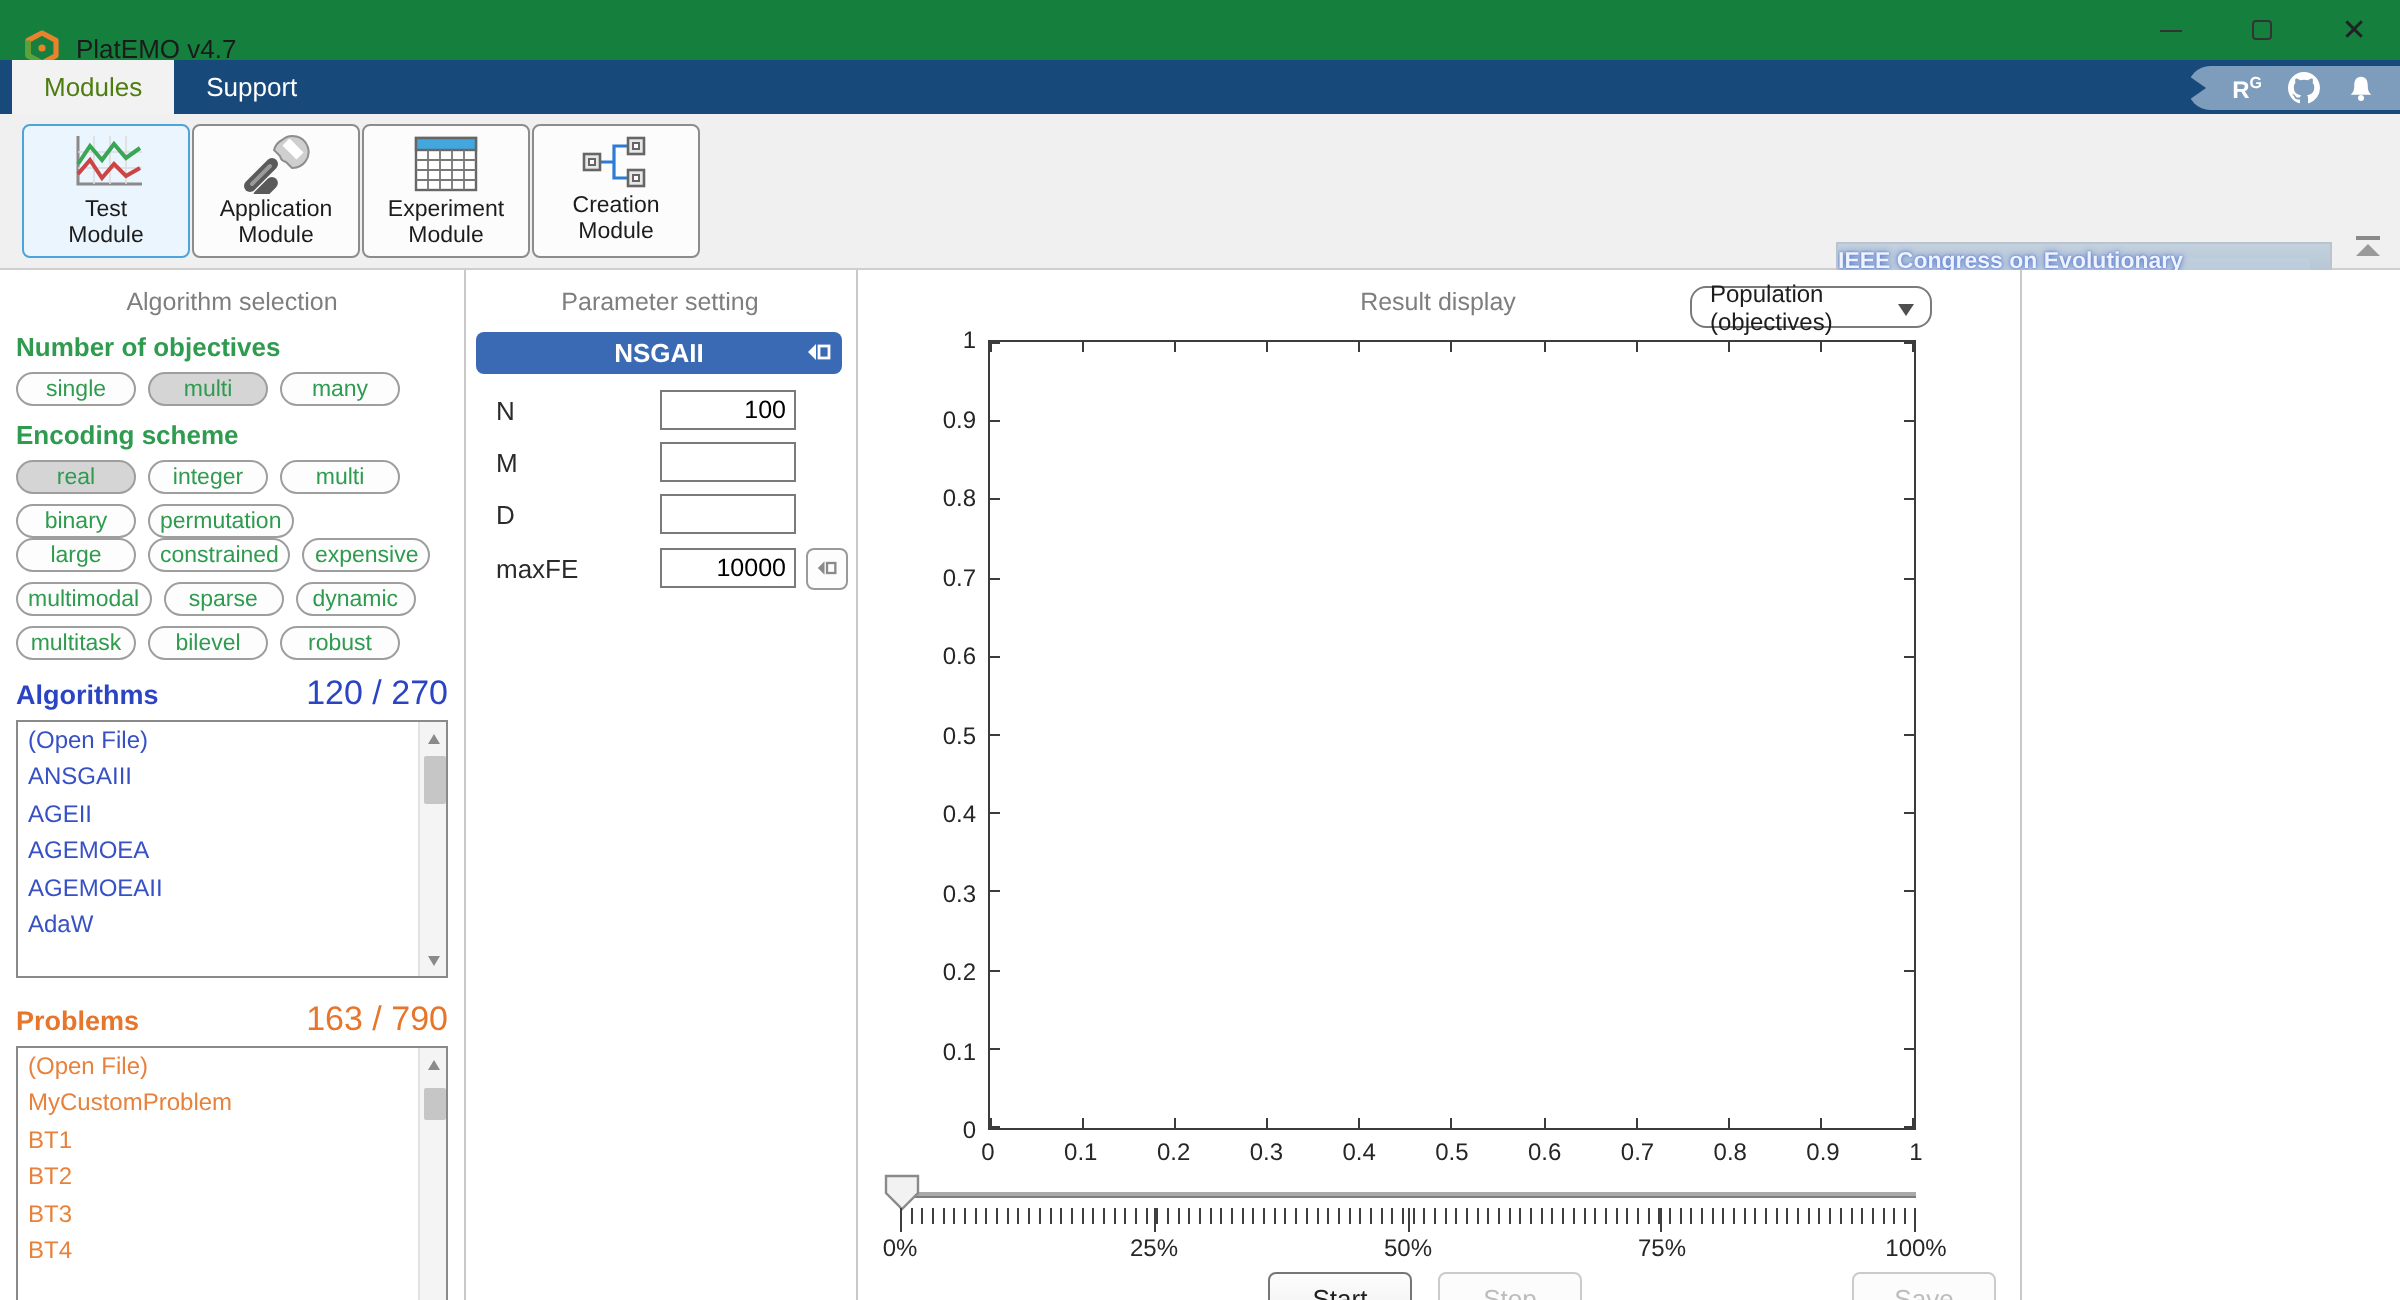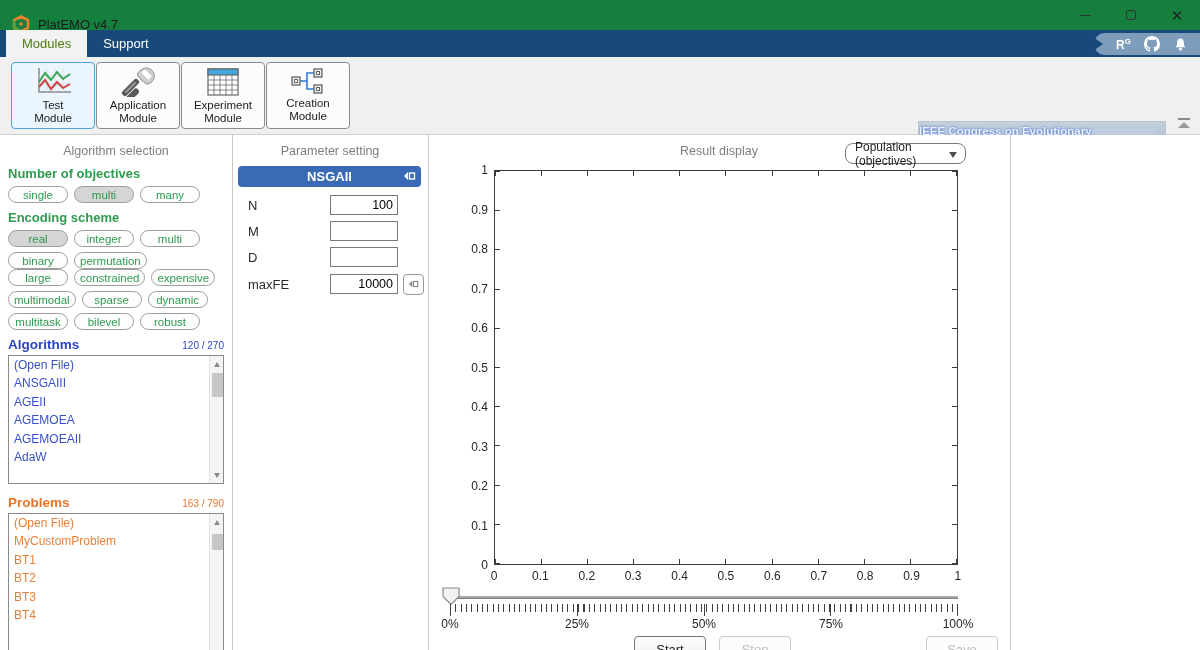--- a/index.html
+++ b/index.html
@@ -55,21 +55,21 @@
   .p-left { left:0; width:232px; }
   .sec-title { font-size:13px; font-weight:bold; color:#2e9b4f; margin:7px 0 4px 8px; height:16px; }
   .pillrow { display:flex; flex-wrap:wrap; column-gap:6px; row-gap:5px; padding:0 8px; width:232px; }
   .pill { display:inline-flex; align-items:center; justify-content:center; height:17px; min-width:60px; padding:0 5px;
           border:1px solid #9e9e9e; border-radius:9px; background:#fdfdfd; color:#2e9b4f; font-size:11.5px; cursor:default; }
   .pill.selected { background:#d5d5d5; }
   .listhead { display:flex; align-items:baseline; justify-content:space-between; margin:0 8px; }
   .listhead.algos { margin-top:7px; color:#2b44c4; }
   .listhead.probs { margin-top:11px; color:#e5762b; }
   .listhead .lh-title { font-size:13.5px; font-weight:bold; }
-  .listhead .lh-count { font-size:10px; }
+  .listhead .lh-count { font-size:17px; }
   .listbox { position:relative; margin:3px 8px 0 8px; width:216px; border:1px solid #8a8a8a; background:#fff; overflow:hidden; }
   .listbox.algos { height:129px; color:#3751c5; }
   .listbox.probs { height:150px; color:#e8813b; }
   .listbox .li { font-size:12px; line-height:18.4px; padding-left:5px; white-space:nowrap; }
   .sbar { position:absolute; right:0; top:0; bottom:0; width:14px; background:#f4f4f4; border-left:1px solid #e2e2e2; }
   .sarrow { position:absolute; left:0; width:14px; height:14px; display:flex; align-items:center; justify-content:center; }
   .sarrow.up { top:1px; } .sarrow.down { bottom:1px; }
   .tri-up { width:0; height:0; border-left:3.5px solid transparent; border-right:3.5px solid transparent; border-bottom:5px solid #8a8a8a; }
   .tri-dn { width:0; height:0; border-left:3.5px solid transparent; border-right:3.5px solid transparent; border-top:5px solid #8a8a8a; }
   .sthumb { position:absolute; left:1.5px; width:11px; background:#c6c6c6; border-radius:1px; }

